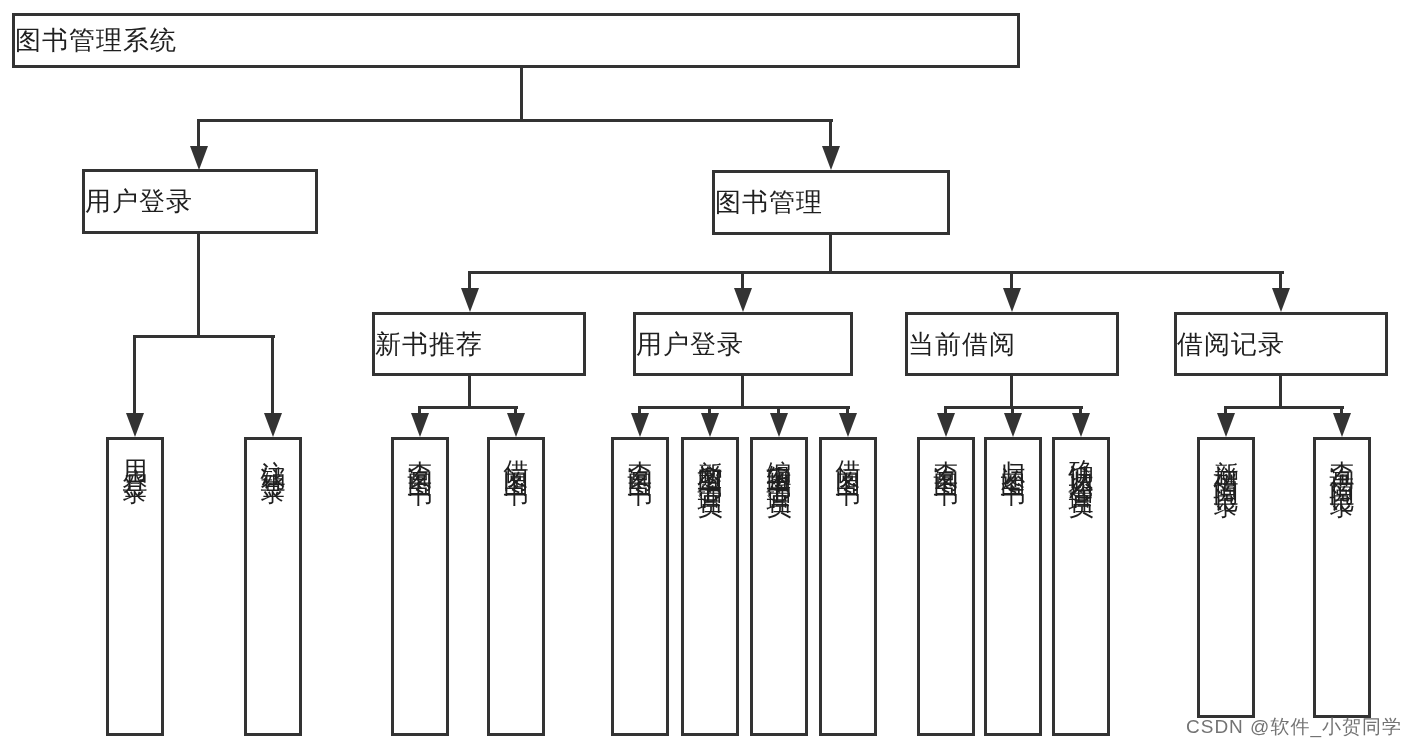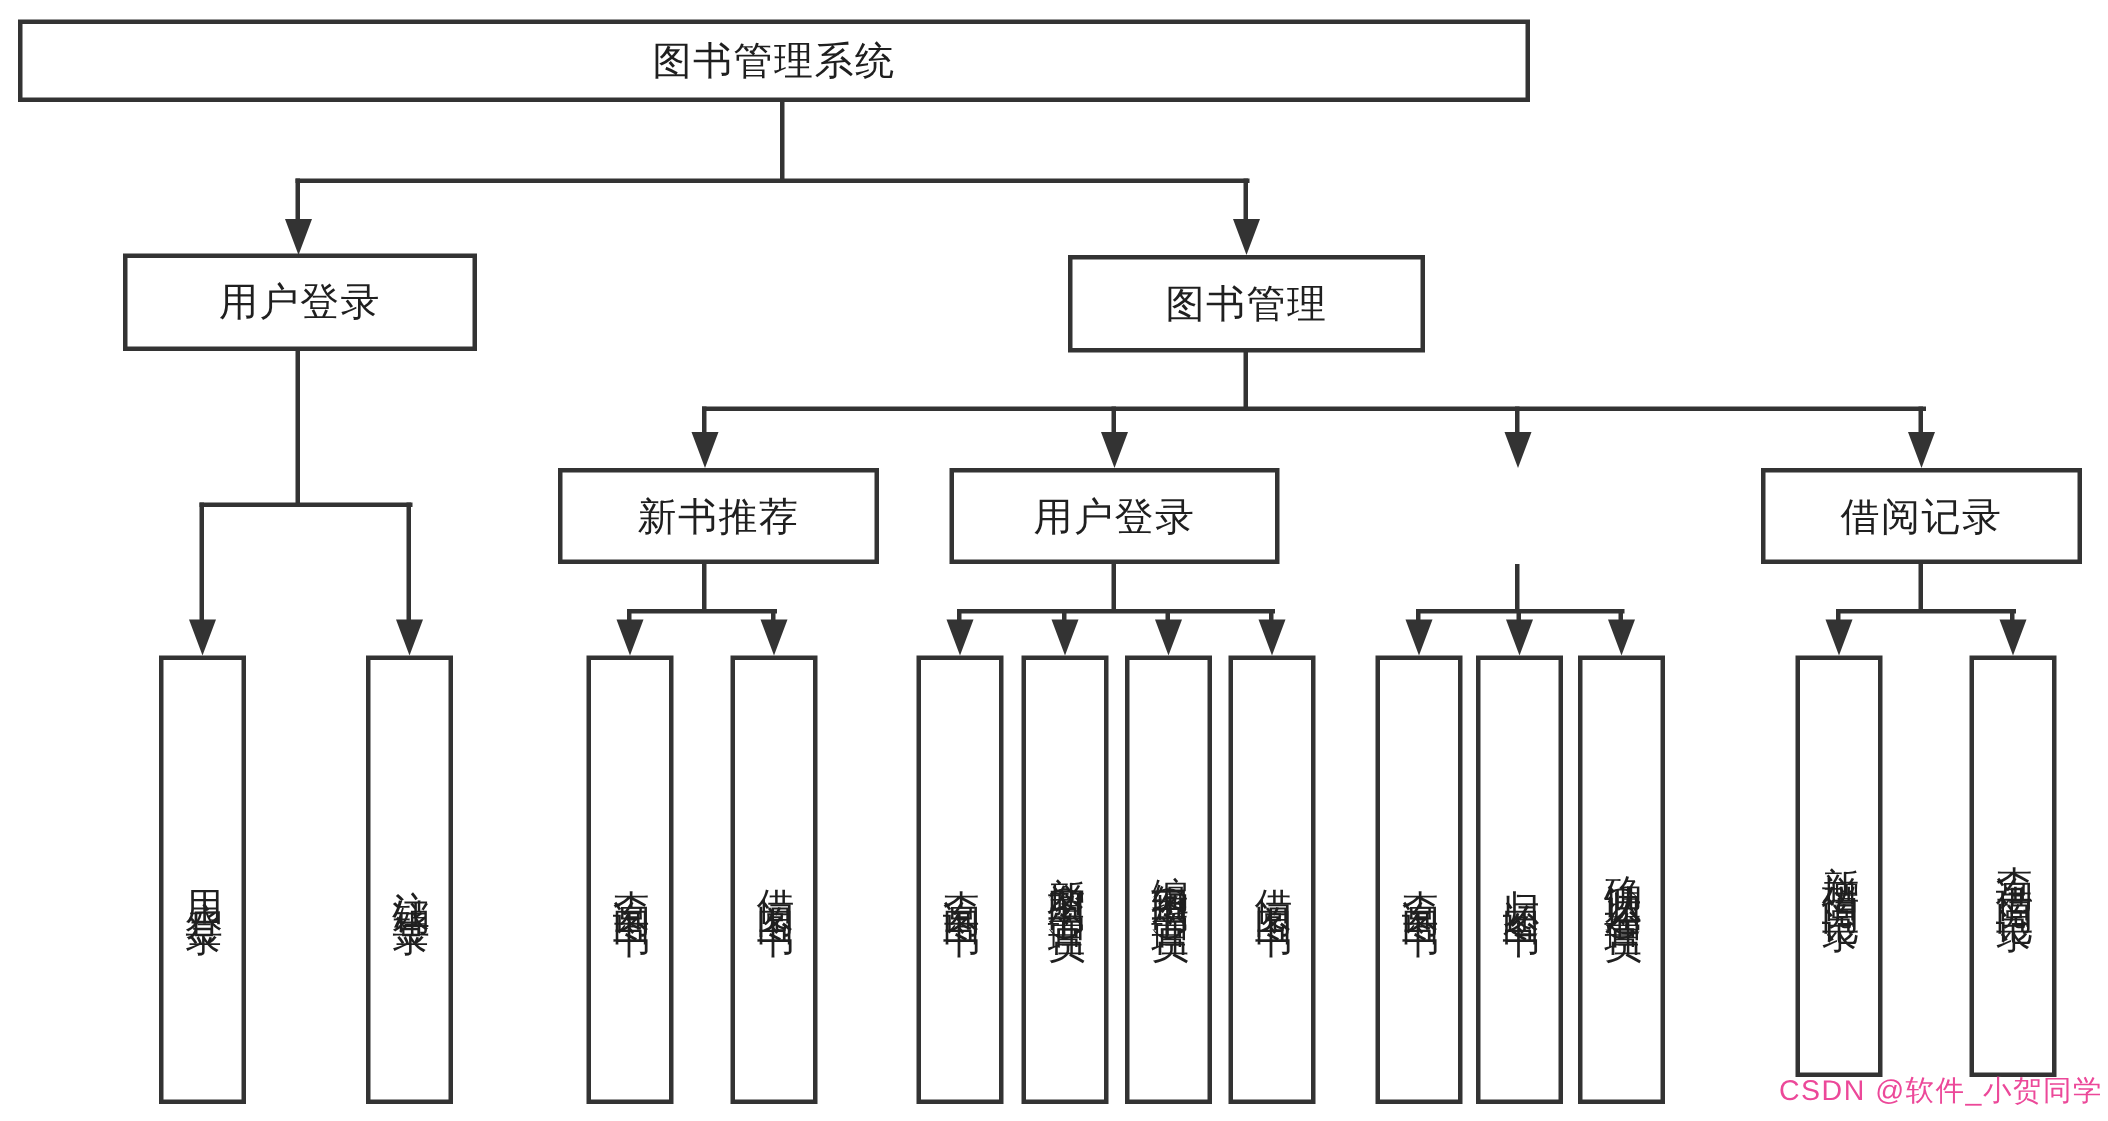--- a/index.html
+++ b/index.html
@@ -3,38 +3,38 @@
 <meta charset="utf-8">
 <style>
   html,body{margin:0;padding:0;background:#ffffff;}
   .canvas{
     position:relative;width:1405px;height:747px;background:#ffffff;
     font-family:"Liberation Sans","DejaVu Sans",sans-serif;overflow:hidden;
   }
   .node{
     position:absolute;box-sizing:border-box;background:#ffffff;
     border:3px solid #333333;color:#1f1f1f;
-    display:flex;align-items:center;justify-content:center;
+    display:flex;align-items:center;
   }
   .node.h{font-size:26px;letter-spacing:1px;white-space:nowrap;}
   .node.v{
     top:437px;height:299px;width:58px;
     writing-mode:vertical-rl;text-orientation:mixed;
     font-size:25px;letter-spacing:7px;line-height:1;
   }
   .hl{position:absolute;height:3px;background:#333333;}
   .vl{position:absolute;width:3px;background:#333333;}
   .arr{
     position:absolute;width:0;height:0;
     border-left:9px solid transparent;border-right:9px solid transparent;
     border-top:24px solid #333333;
   }
   .watermark{
     position:absolute;left:1186px;top:714px;z-index:5;
-    font-size:19px;letter-spacing:1px;color:#ec4899;white-space:nowrap;
+    font-size:19px;letter-spacing:1px;color:#737373;white-space:nowrap;
     text-shadow:1px 1px 1px rgba(255,255,255,0.85);
   }
 </style>
 </head>
 <body>
 
 <div class="canvas">
 
   <div class="node h" style="left:12px;top:13px;width:1008px;height:55px;">
     <span>图书管理系统</span>
@@ -45,20 +45,23 @@
   </div>
   <div class="node h" style="left:712px;top:170px;width:238px;height:65px;">
     <span>图书管理</span>
   </div>
 
   <div class="node h" style="left:372px;top:312px;width:214px;height:64px;">
     <span>新书推荐</span>
   </div>
   <div class="node h" style="left:633px;top:312px;width:220px;height:64px;">
     <span>用户登录</span>
+  </div>
+  <div class="node h" style="left:905px;top:312px;width:214px;height:64px;">
+    <span>当前借阅</span>
   </div>
   <div class="node h" style="left:1174px;top:312px;width:214px;height:64px;">
     <span>借阅记录</span>
   </div>
 
   <div class="node v" style="left:106px;">
     <span>用户登录</span>
   </div>
   <div class="node v" style="left:244px;">
     <span>注销登录</span>

